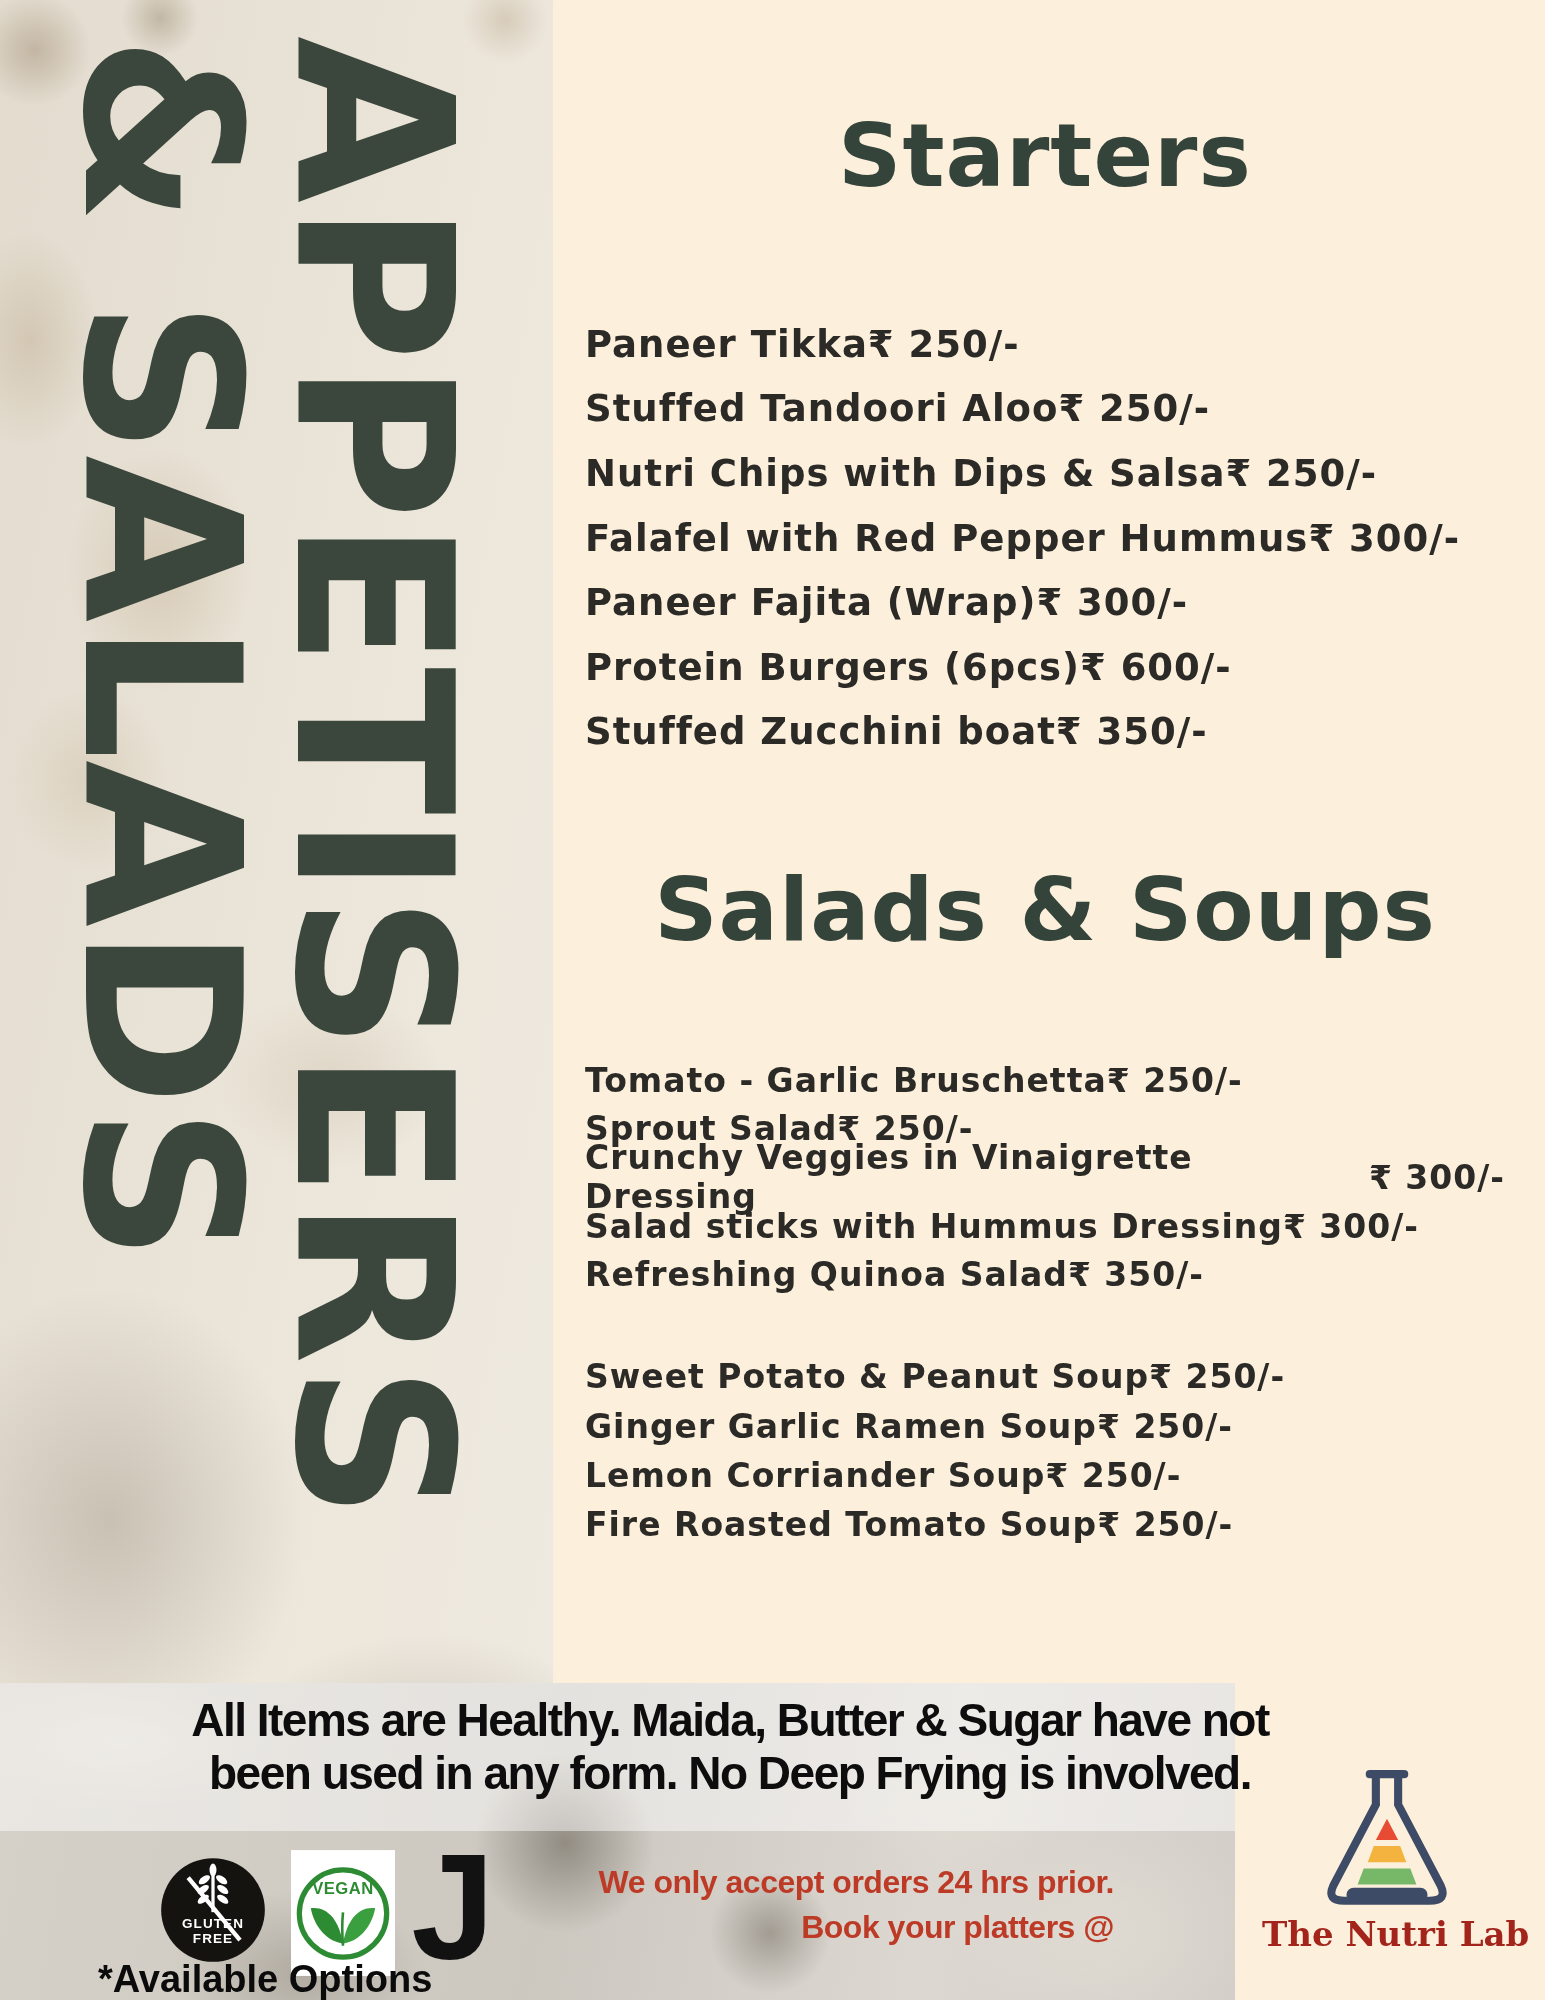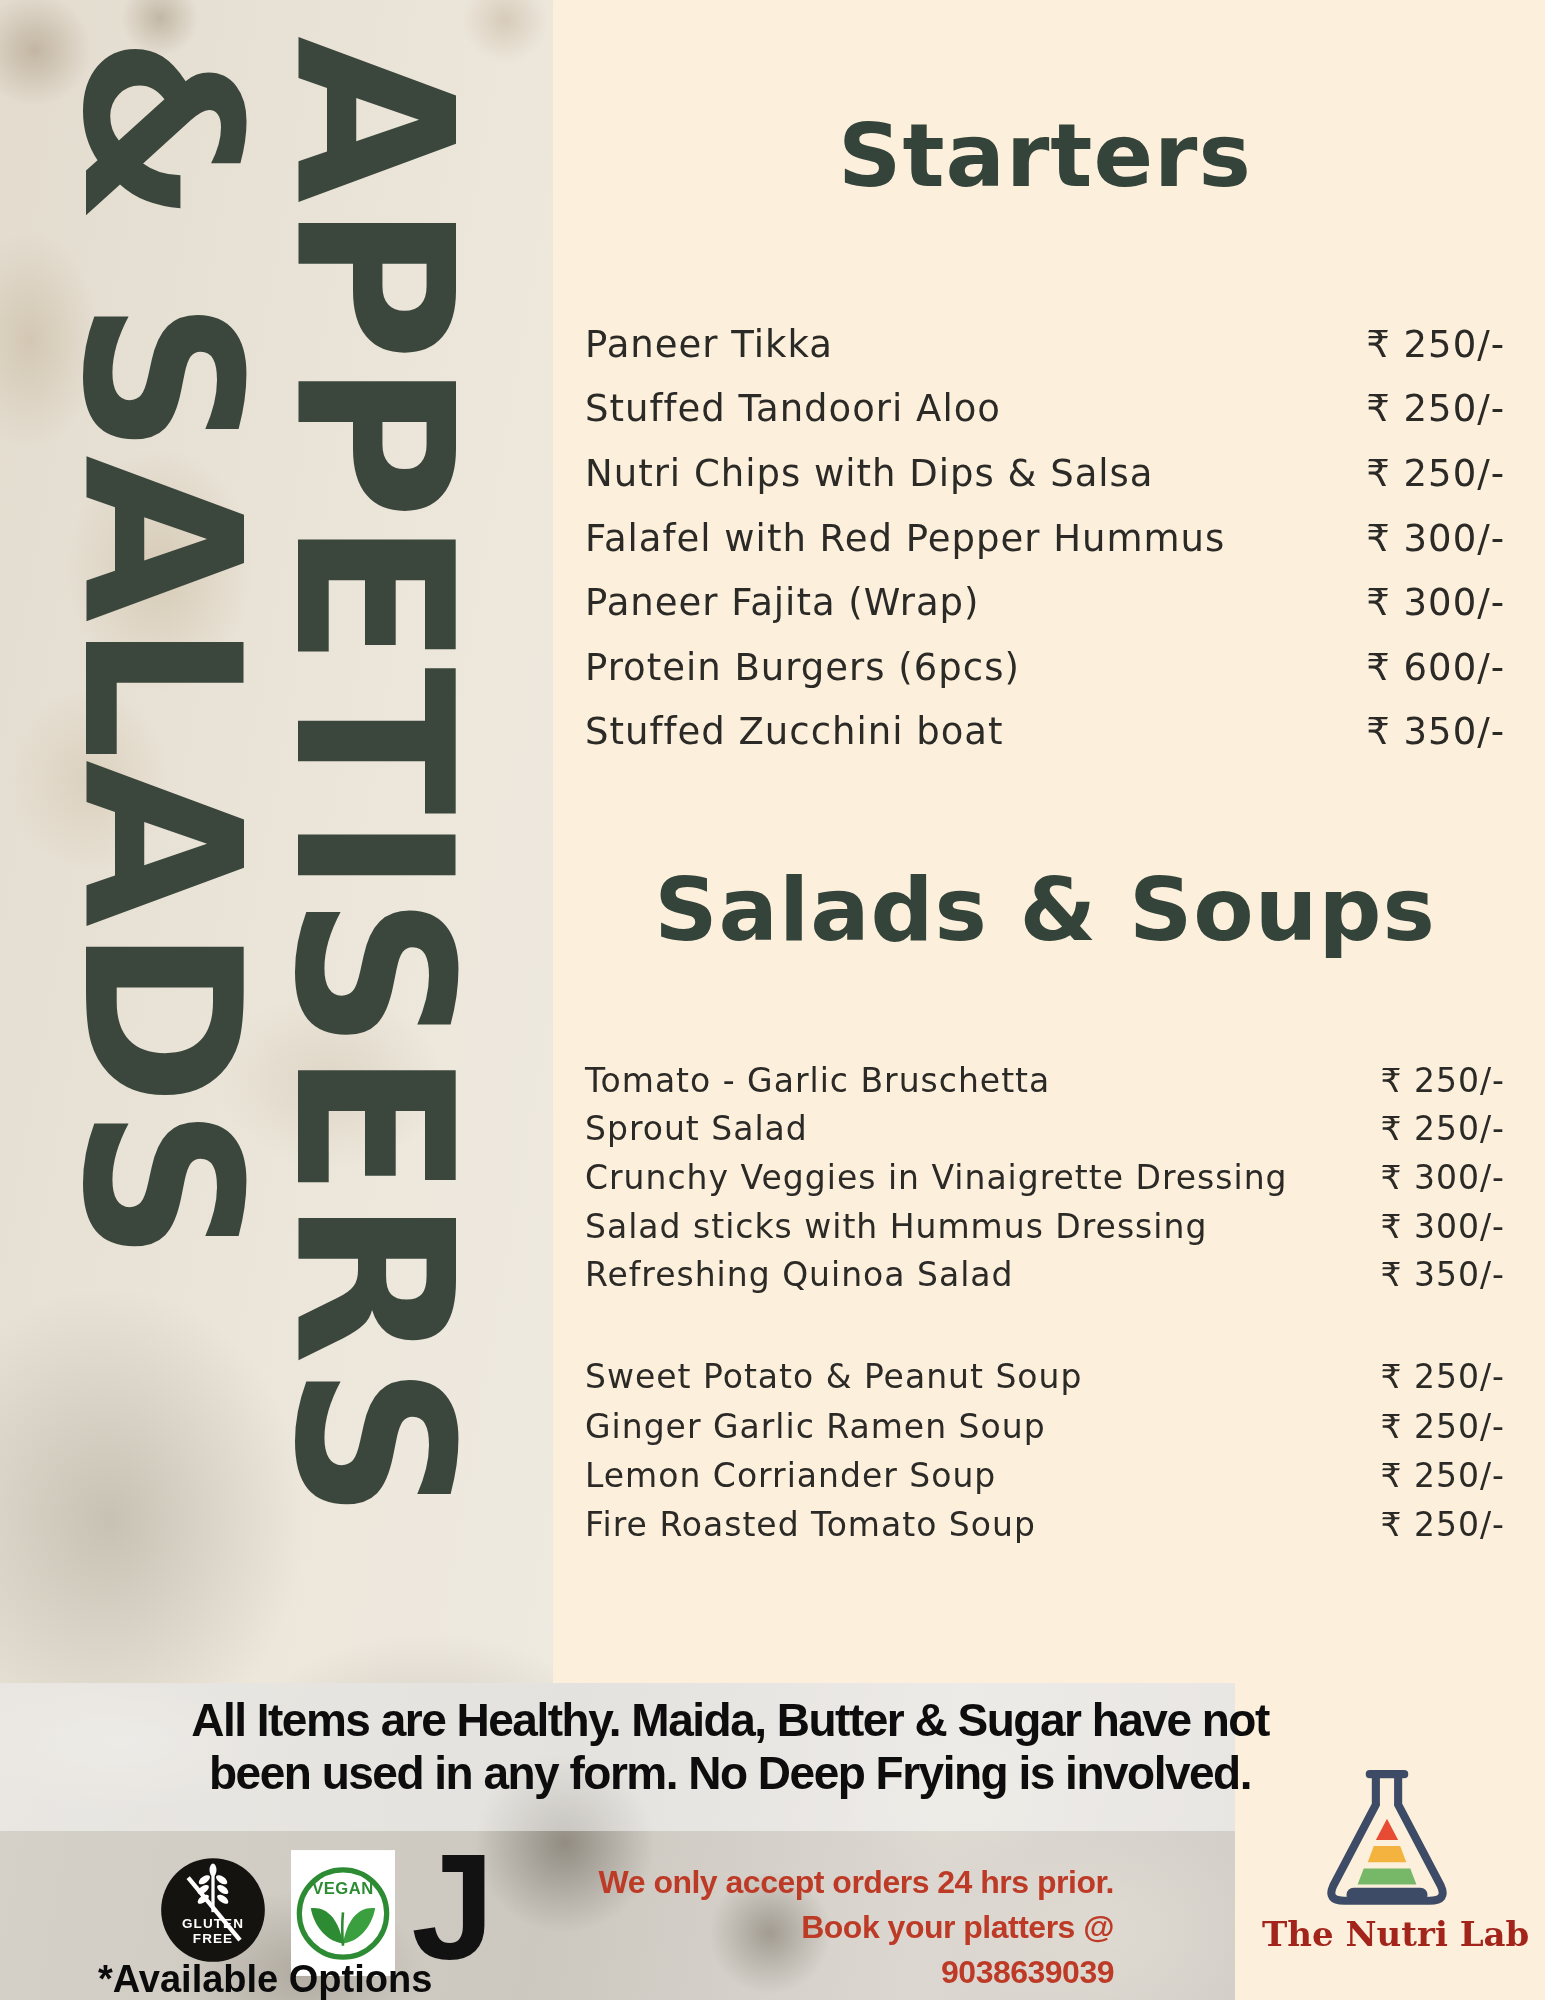--- a/index.html
+++ b/index.html
@@ -50,21 +50,21 @@
   }
   
   .section-heading{
     position:absolute;left:585px;width:920px;text-align:center;
     font-weight:bold;color:#35443a;letter-spacing:1px;line-height:1;
     font-family:"DejaVu Sans", sans-serif;
   }
   .h-starters{top:112px;font-size:88px;}
   .h-salads{top:866px;font-size:88px;}
   .menu-list{position:absolute;left:585px;width:920px;color:#2b2a27;}
-  .menu-list .row{display:flex;justify-content:space-between;align-items:center;}
+  .menu-list .row{display:flex;justify-content:flex-start;align-items:center;font-weight:bold;}
   .starters-list{top:312px;}
   .starters-list .row{height:64.6px;font-size:37px;letter-spacing:1px;}
   .salads-list{top:1056px;}
   .salads-list .row{height:48.6px;font-size:33px;letter-spacing:1px;}
   .soups-list{top:1352px;}
   .soups-list .row{height:49.4px;font-size:33px;letter-spacing:1px;}
   .item-price{white-space:nowrap;letter-spacing:1px;}
   
   .note{
     position:absolute;left:0;top:1694px;width:1460px;text-align:center;
@@ -235,21 +235,20 @@
     <path d="M50,90 C54,66 66,54 81,56 C77,76 64,88 50,90 Z" fill="#3aa03f"></path>
     <path d="M50,92 C49,80 49,70 50,60" fill="none" stroke="#2d8c33" stroke-width="2.5"></path>
   </svg>
 </div>
 
 <div class="jain-letter">J</div>
 
 <div class="orders">
   <div>We only accept orders 24 hrs prior.</div>
   <div>Book your platters @</div>
-  <div>9038639039</div>
 </div>
 
 <div class="available">*Available Options</div>
 
 <div class="brand">
   <svg width="152" height="142" viewBox="0 0 150 140">
     <path d="M58,6 H92 M64,6 V36 M86,6 V36 M64,36 L22,116 Q15,131 33,131 H117 Q135,131 128,116 L86,36" fill="none" stroke="#3e4b66" stroke-width="8" stroke-linecap="round" stroke-linejoin="round"></path>
     <path d="M75,50 L86,71 H64 Z" fill="#e84b33"></path>
     <path d="M62,77 H88 L94,93 H56 Z" fill="#f4b33f"></path>
     <path d="M52,99 H98 L104,115 H46 Z" fill="#77b868"></path>

